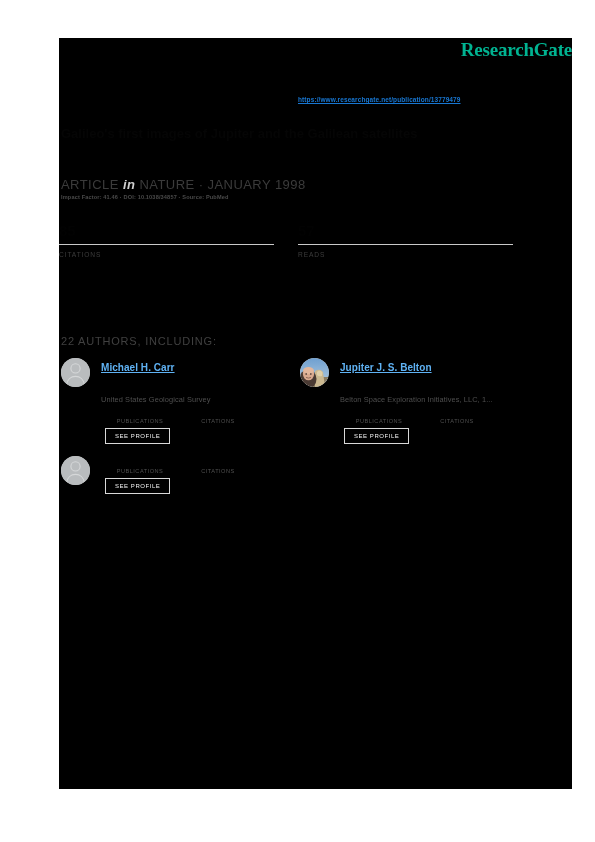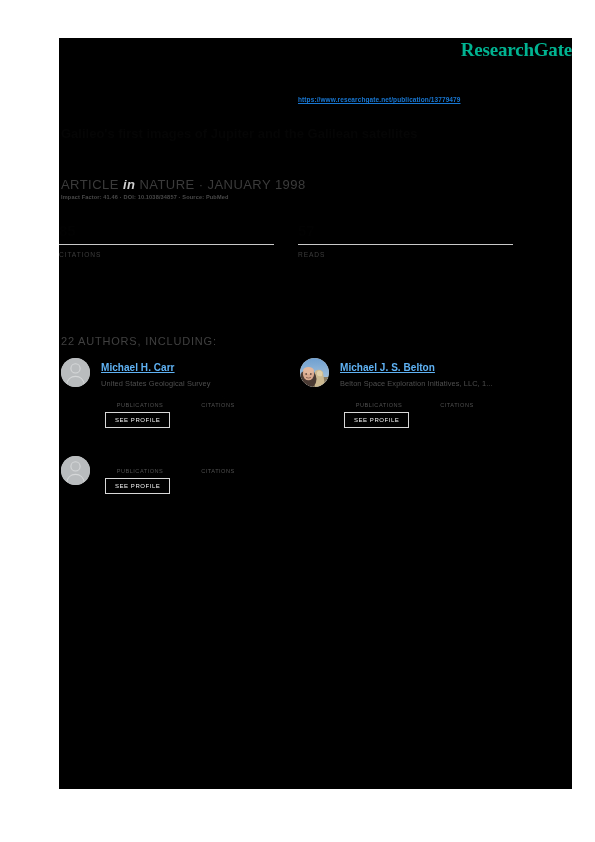--- a/index.html
+++ b/index.html
@@ -166,21 +166,21 @@
     padding-top: 1px;
   }
   .author-name {
     font-size: 10px;
     font-weight: bold;
     color: #5fb2f4;
     letter-spacing: 0.05px;
     white-space: nowrap;
   }
   .author-affil {
-    margin-top: 4px;
+    margin-top: 20px;
     font-size: 7.4px;
     color: #4f4f4f;
     letter-spacing: 0.1px;
     white-space: nowrap;
     overflow: hidden;
   }
 
   .author-stats {
     margin-top: 4px;
     margin-left: 46px;
@@ -302,21 +302,21 @@
             <ellipse cx="8" cy="21" rx="8.5" ry="9.5" fill="#4a3a33"></ellipse>
             <ellipse cx="8.5" cy="16" rx="5.6" ry="6.3" fill="#d9a98f"></ellipse>
             <ellipse cx="8.5" cy="12.5" rx="5.4" ry="3.6" fill="#e3b79d"></ellipse>
             <ellipse cx="6.2" cy="16" rx="0.9" ry="0.8" fill="#3a2b25"></ellipse>
             <ellipse cx="10.8" cy="16" rx="0.9" ry="0.8" fill="#3a2b25"></ellipse>
             <path d="M6 19.4 Q8.4 20.8 11 19.4" stroke="#7d5a4c" stroke-width="0.8" fill="none"></path>
           </g>
         </svg>
       </div>
       <div class="author-body">
-        <a class="author-name" href="#">Michael J. S. Belton</a>
+        <a class="author-name" href="#">Jupiter J. S. Belton</a>
         <div class="author-affil">Belton Space Exploration Initiatives, LLC, 1...</div>
       </div>
       <div class="author-stats">
         <div class="stat s0">
           <div class="stat-value">231</div>
           <div class="stat-label">PUBLICATIONS</div>
         </div>
         <div class="stat s1">
           <div class="stat-value">8,167</div>
           <div class="stat-label">CITATIONS</div>

